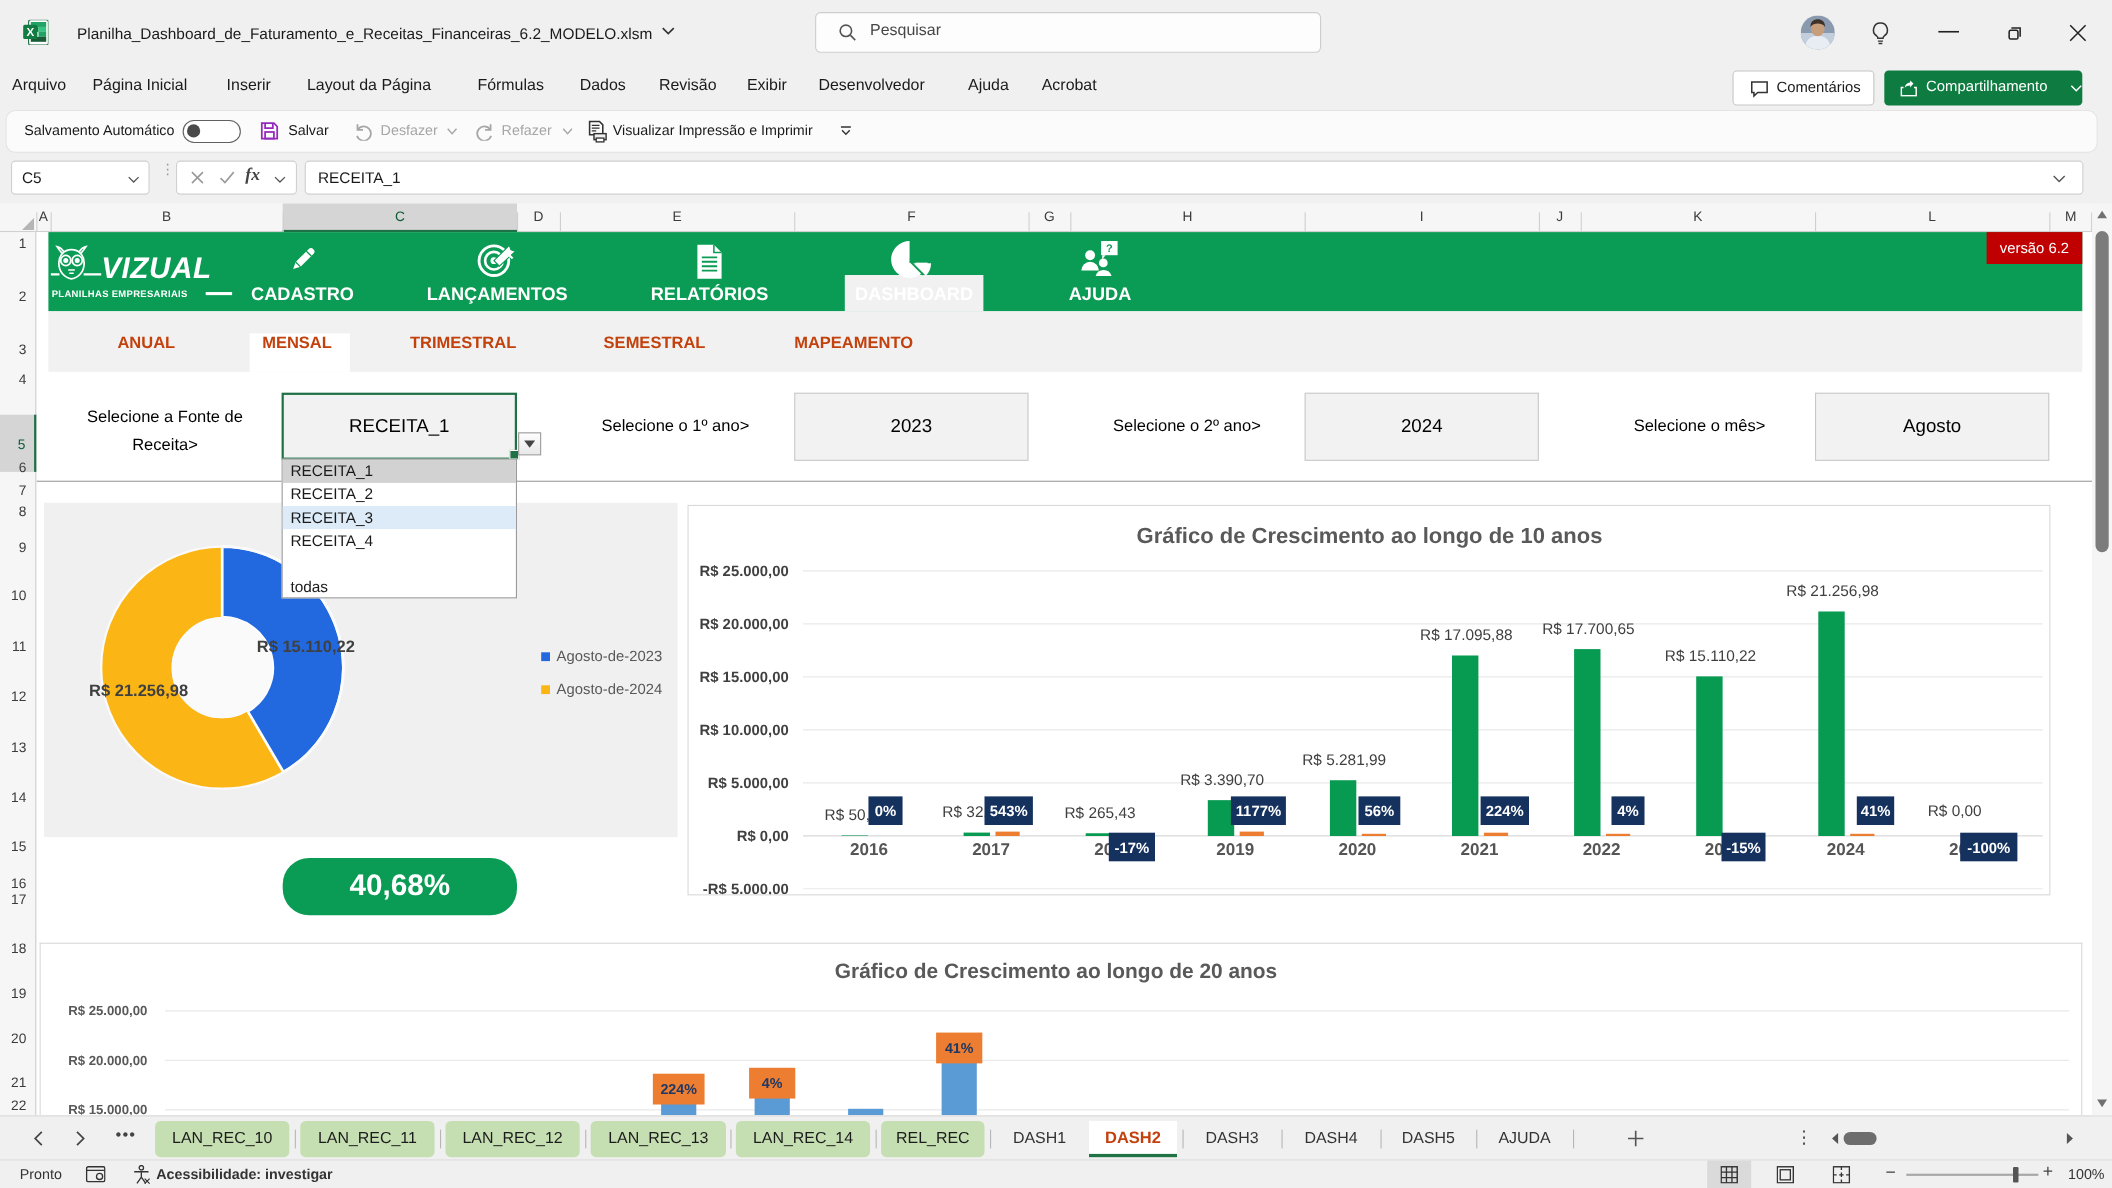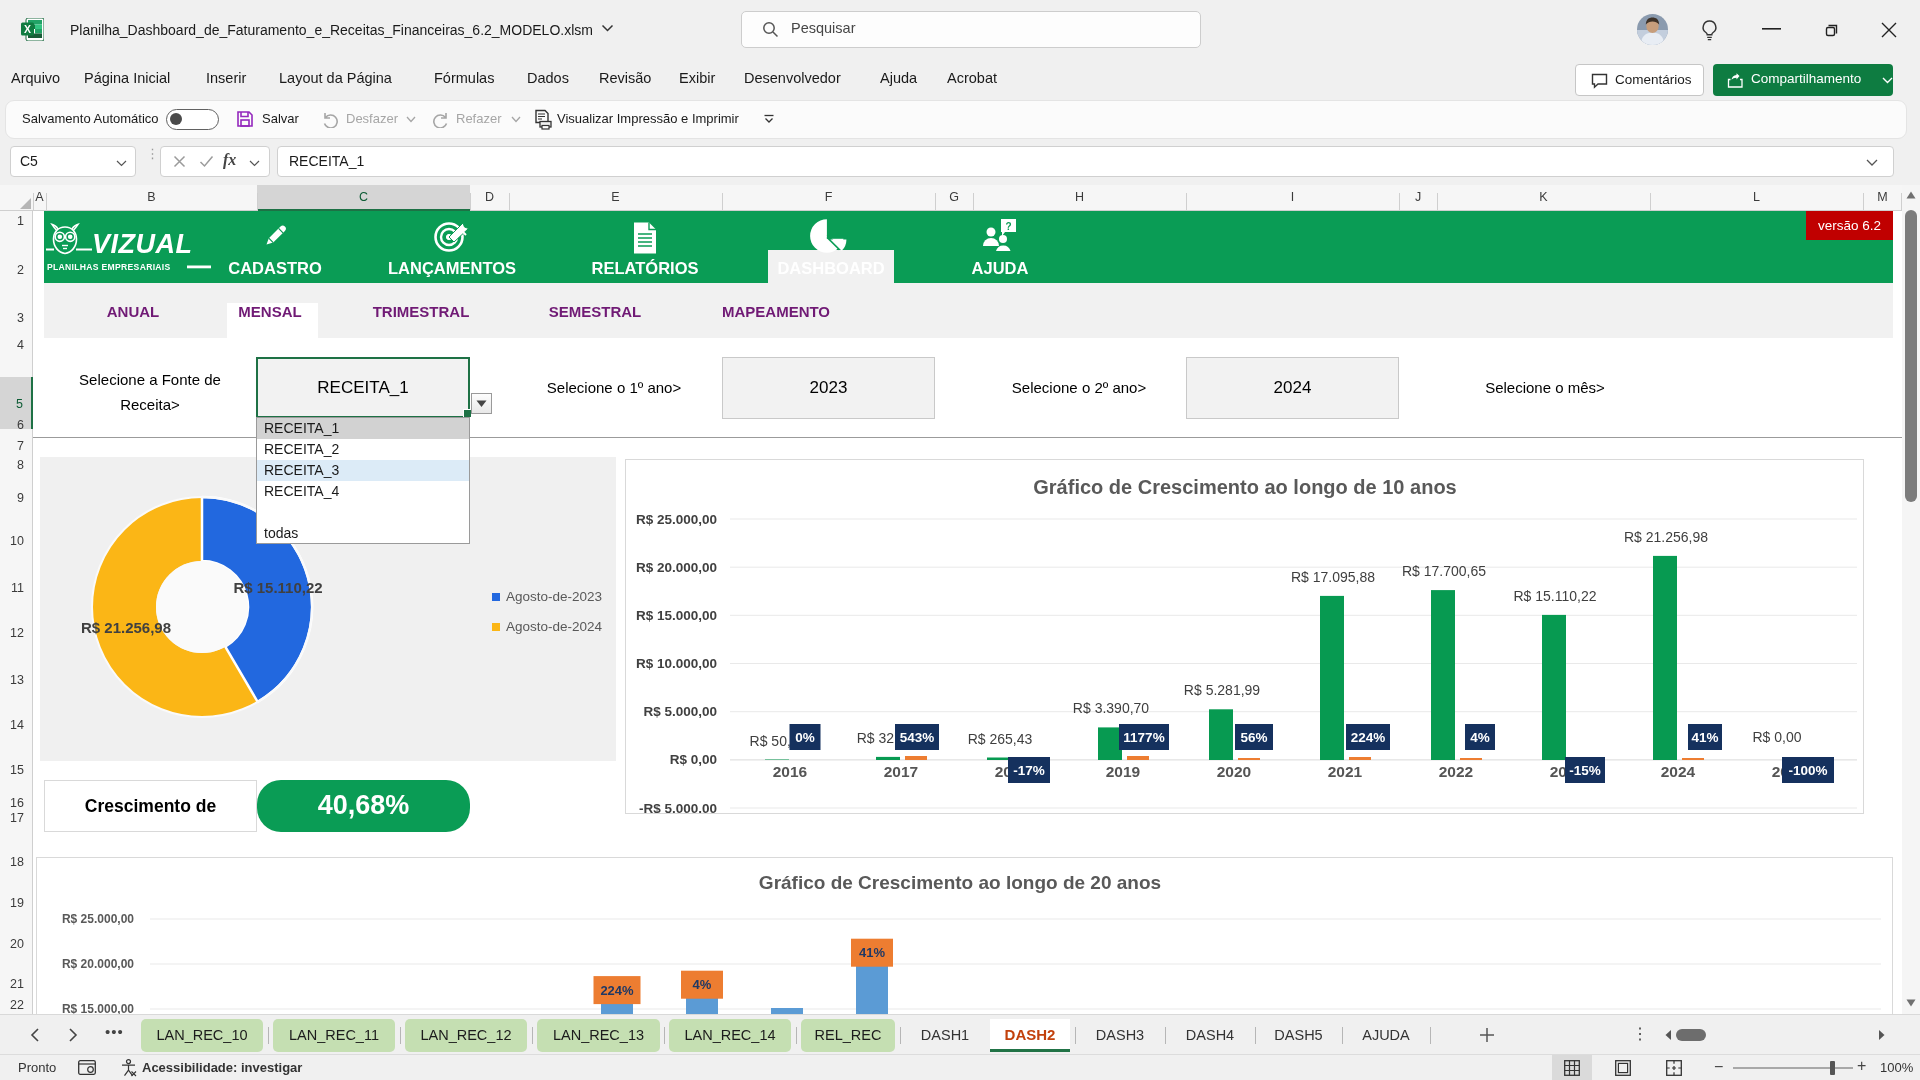--- a/index.html
+++ b/index.html
@@ -29,21 +29,21 @@
 #rowhdr .rn{position:absolute;right:8px;font-size:12.5px;color:#3b3b3b;}
 #sheet{position:absolute;left:33px;top:211px;width:1869px;height:803px;background:#fff;overflow:hidden;}
 
 
 #banner{position:absolute;left:11px;top:0px;width:1849px;height:72px;background:#0a9c55;}
 .bitem{position:absolute;top:48px;color:#fff;font-weight:bold;font-size:16.5px;white-space:nowrap;transform:translateX(-50%);}
 #dashtab{position:absolute;left:724px;top:39px;width:126px;height:33px;background:#f1f1f1;}
 #vbadge{position:absolute;left:1762px;top:0;width:87px;height:29px;background:#c00000;color:#fff;font-size:13.5px;text-align:center;line-height:29px;}
 
 #strip{position:absolute;left:11px;top:72px;width:1849px;height:55px;background:#f1f1f1;}
-.stab{position:absolute;top:20px;font-weight:bold;font-size:15px;color:#701a75;transform:translateX(-50%);}
+.stab{position:absolute;top:20px;font-weight:bold;font-size:15px;color:#c2410c;transform:translateX(-50%);}
 #mensaltab{position:absolute;left:183px;top:20px;width:91px;height:35px;background:#fff;}
 
 .selbox{position:absolute;background:#f2f2f2;border:1px solid #c9c9c9;height:62px;top:146px;font-size:17px;color:#000;text-align:center;line-height:60px;}
 .sellbl{position:absolute;font-size:15px;color:#000;text-align:center;transform:translateX(-50%);white-space:nowrap;}
 
 #ddlist{position:absolute;left:223px;top:206px;width:214px;height:127px;background:#fff;border:1px solid #9a9a9a;font-size:14px;color:#1a1a1a;z-index:30;}
 #ddlist div{height:21px;line-height:21px;padding-left:7px;}
 
 #donutpanel{position:absolute;left:7px;top:246px;width:576px;height:304px;background:#f0f0f0;}
 #bigchart{position:absolute;left:592px;top:248px;width:1239px;height:355px;background:#fff;border:1px solid #d9d9d9;}
@@ -317,20 +317,21 @@
   <div class="abs" style="left:438px;top:182px;width:21px;height:21px;background:linear-gradient(#fdfdfd,#e8e8e8);border:1px solid #9a9a9a;">
     <svg class="abs" style="left:4px;top:6px" width="11" height="8" viewBox="0 0 11 8">
         <path d="M0.5 0.5 h10 L5.5 7 Z" fill="#444"></path>
       </svg>
   </div>
   <div class="sellbl" style="left:581px;top:168px;text-align:right;">Selecione o 1º ano&gt;</div>
   <div class="selbox" style="left:689px;width:213px;">2023</div>
   <div class="sellbl" style="left:1046px;top:168px;">Selecione o 2º ano&gt;</div>
   <div class="selbox" style="left:1153px;width:213px;">2024</div>
   <div class="sellbl" style="left:1512px;top:168px;">Selecione o mês&gt;</div>
+  <div class="selbox" style="left:1617px;width:213px;">Agosto</div>
   <div class="abs" style="left:0;top:226px;width:1869px;height:1px;background:#9b9b9b;"></div>
   <div id="ddlist">
     <div style="background:#d2d2d2;">RECEITA_1</div>
     <div>RECEITA_2</div>
     <div style="background:#dcebf7;">RECEITA_3</div>
     <div>RECEITA_4</div>
     <div>&nbsp;</div>
     <div>todas</div>
   </div>
   <div id="donutpanel">
@@ -414,21 +415,20 @@
       <rect x="839.0" y="264" width="30" height="26" fill="#15315e"></rect>
       <text x="854" y="282" font-size="13.5" font-weight="bold" fill="#fff" text-anchor="middle">4%</text>
       <rect x="939.0" y="297" width="40" height="26" fill="#15315e"></rect>
       <text x="959" y="315" font-size="13.5" font-weight="bold" fill="#fff" text-anchor="middle">-15%</text>
       <rect x="1062.0" y="264" width="34" height="26" fill="#15315e"></rect>
       <text x="1079" y="282" font-size="13.5" font-weight="bold" fill="#fff" text-anchor="middle">41%</text>
       <rect x="1156.0" y="297" width="52" height="26" fill="#15315e"></rect>
       <text x="1182" y="315" font-size="13.5" font-weight="bold" fill="#fff" text-anchor="middle">-100%</text>
       </svg>
   </div>
-  <div id="growbox1">Crescimento de</div>
   <div id="growbox2">40,68%</div>
   <div id="botchart">
       <svg width="1855" height="156" viewBox="0 0 1855 156" font-family="Liberation Sans">
       <text x="923" y="31" font-size="19" font-weight="bold" fill="#595959" text-anchor="middle">Gráfico de Crescimento ao longo de 20 anos</text>
       <line x1="113" y1="61" x2="1844" y2="61" stroke="#e9e9e9" stroke-width="1"></line>
       <text x="97" y="65" font-size="12" font-weight="bold" fill="#595959" text-anchor="end">R$ 25.000,00</text>
       <line x1="113" y1="106" x2="1844" y2="106" stroke="#e9e9e9" stroke-width="1"></line>
       <text x="97" y="110" font-size="12" font-weight="bold" fill="#595959" text-anchor="end">R$ 20.000,00</text>
       <line x1="113" y1="151" x2="1844" y2="151" stroke="#e9e9e9" stroke-width="1"></line>
       <text x="97" y="155" font-size="12" font-weight="bold" fill="#595959" text-anchor="end">R$ 15.000,00</text>

